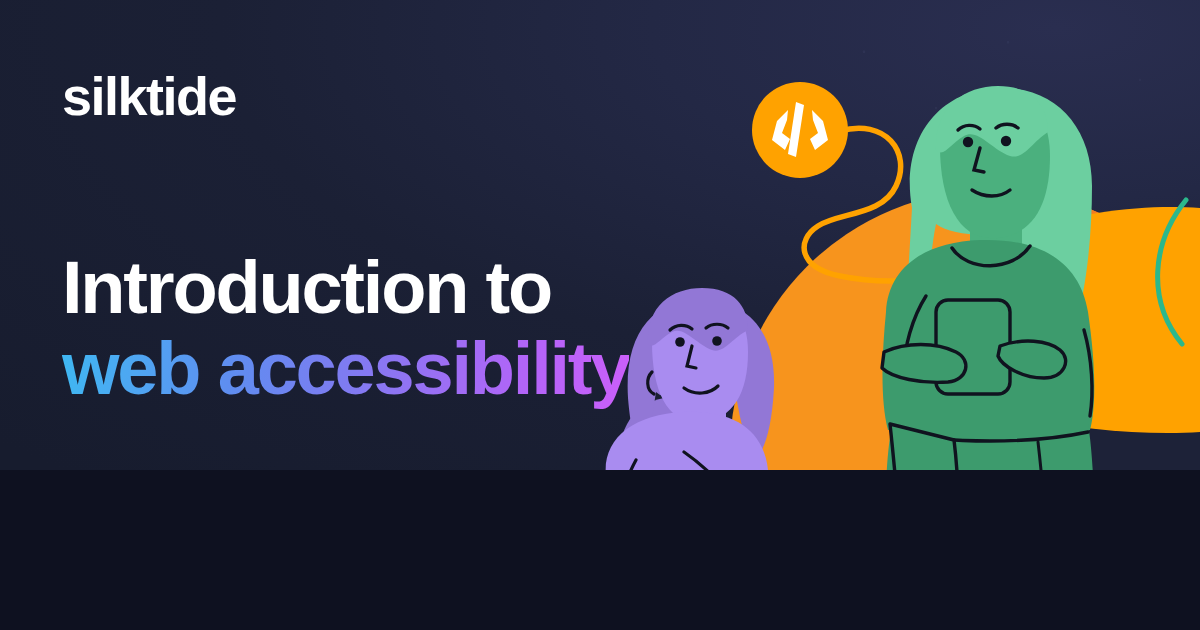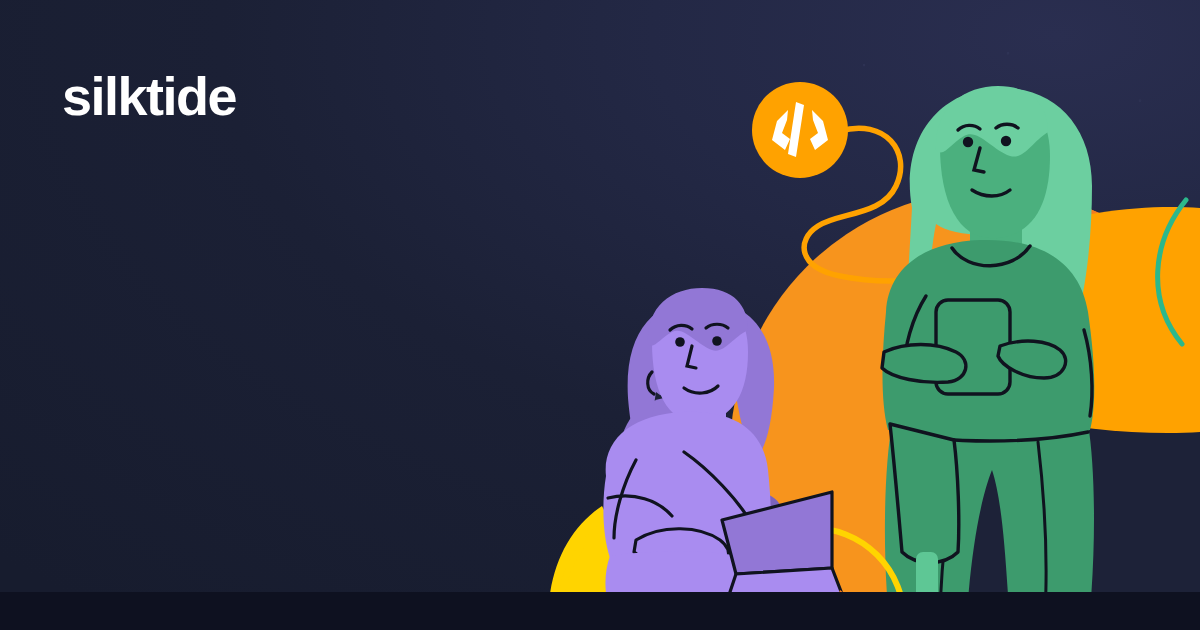--- a/index.html
+++ b/index.html
@@ -6,21 +6,21 @@
   html, body {
     margin: 0;
     padding: 0;
     background: #0e1120;
   }
   * { box-sizing: border-box; }
 
   .banner {
     position: relative;
     width: 1200px;
-    height: 592px;
+    height: 470px;
     overflow: hidden;
     background: #171c2e;
     font-family: "Liberation Sans", sans-serif;
     text-decoration: underline;
     -webkit-font-smoothing: antialiased;
   }
 
   
   .bg-base {
     position: absolute;
@@ -286,14 +286,18 @@
         </g>
 
       </g>
     </svg>
   </div>
 
   <div class="logo">
     <span class="logo-word">silktide</span>
   </div>
 
+  <div class="headline">
+    <h1 class="headline-line line-1">Introduction to</h1>
+    <h1 class="headline-line line-2">web accessibility</h1>
+  </div>
 
 </div>
 
 </body></html>

